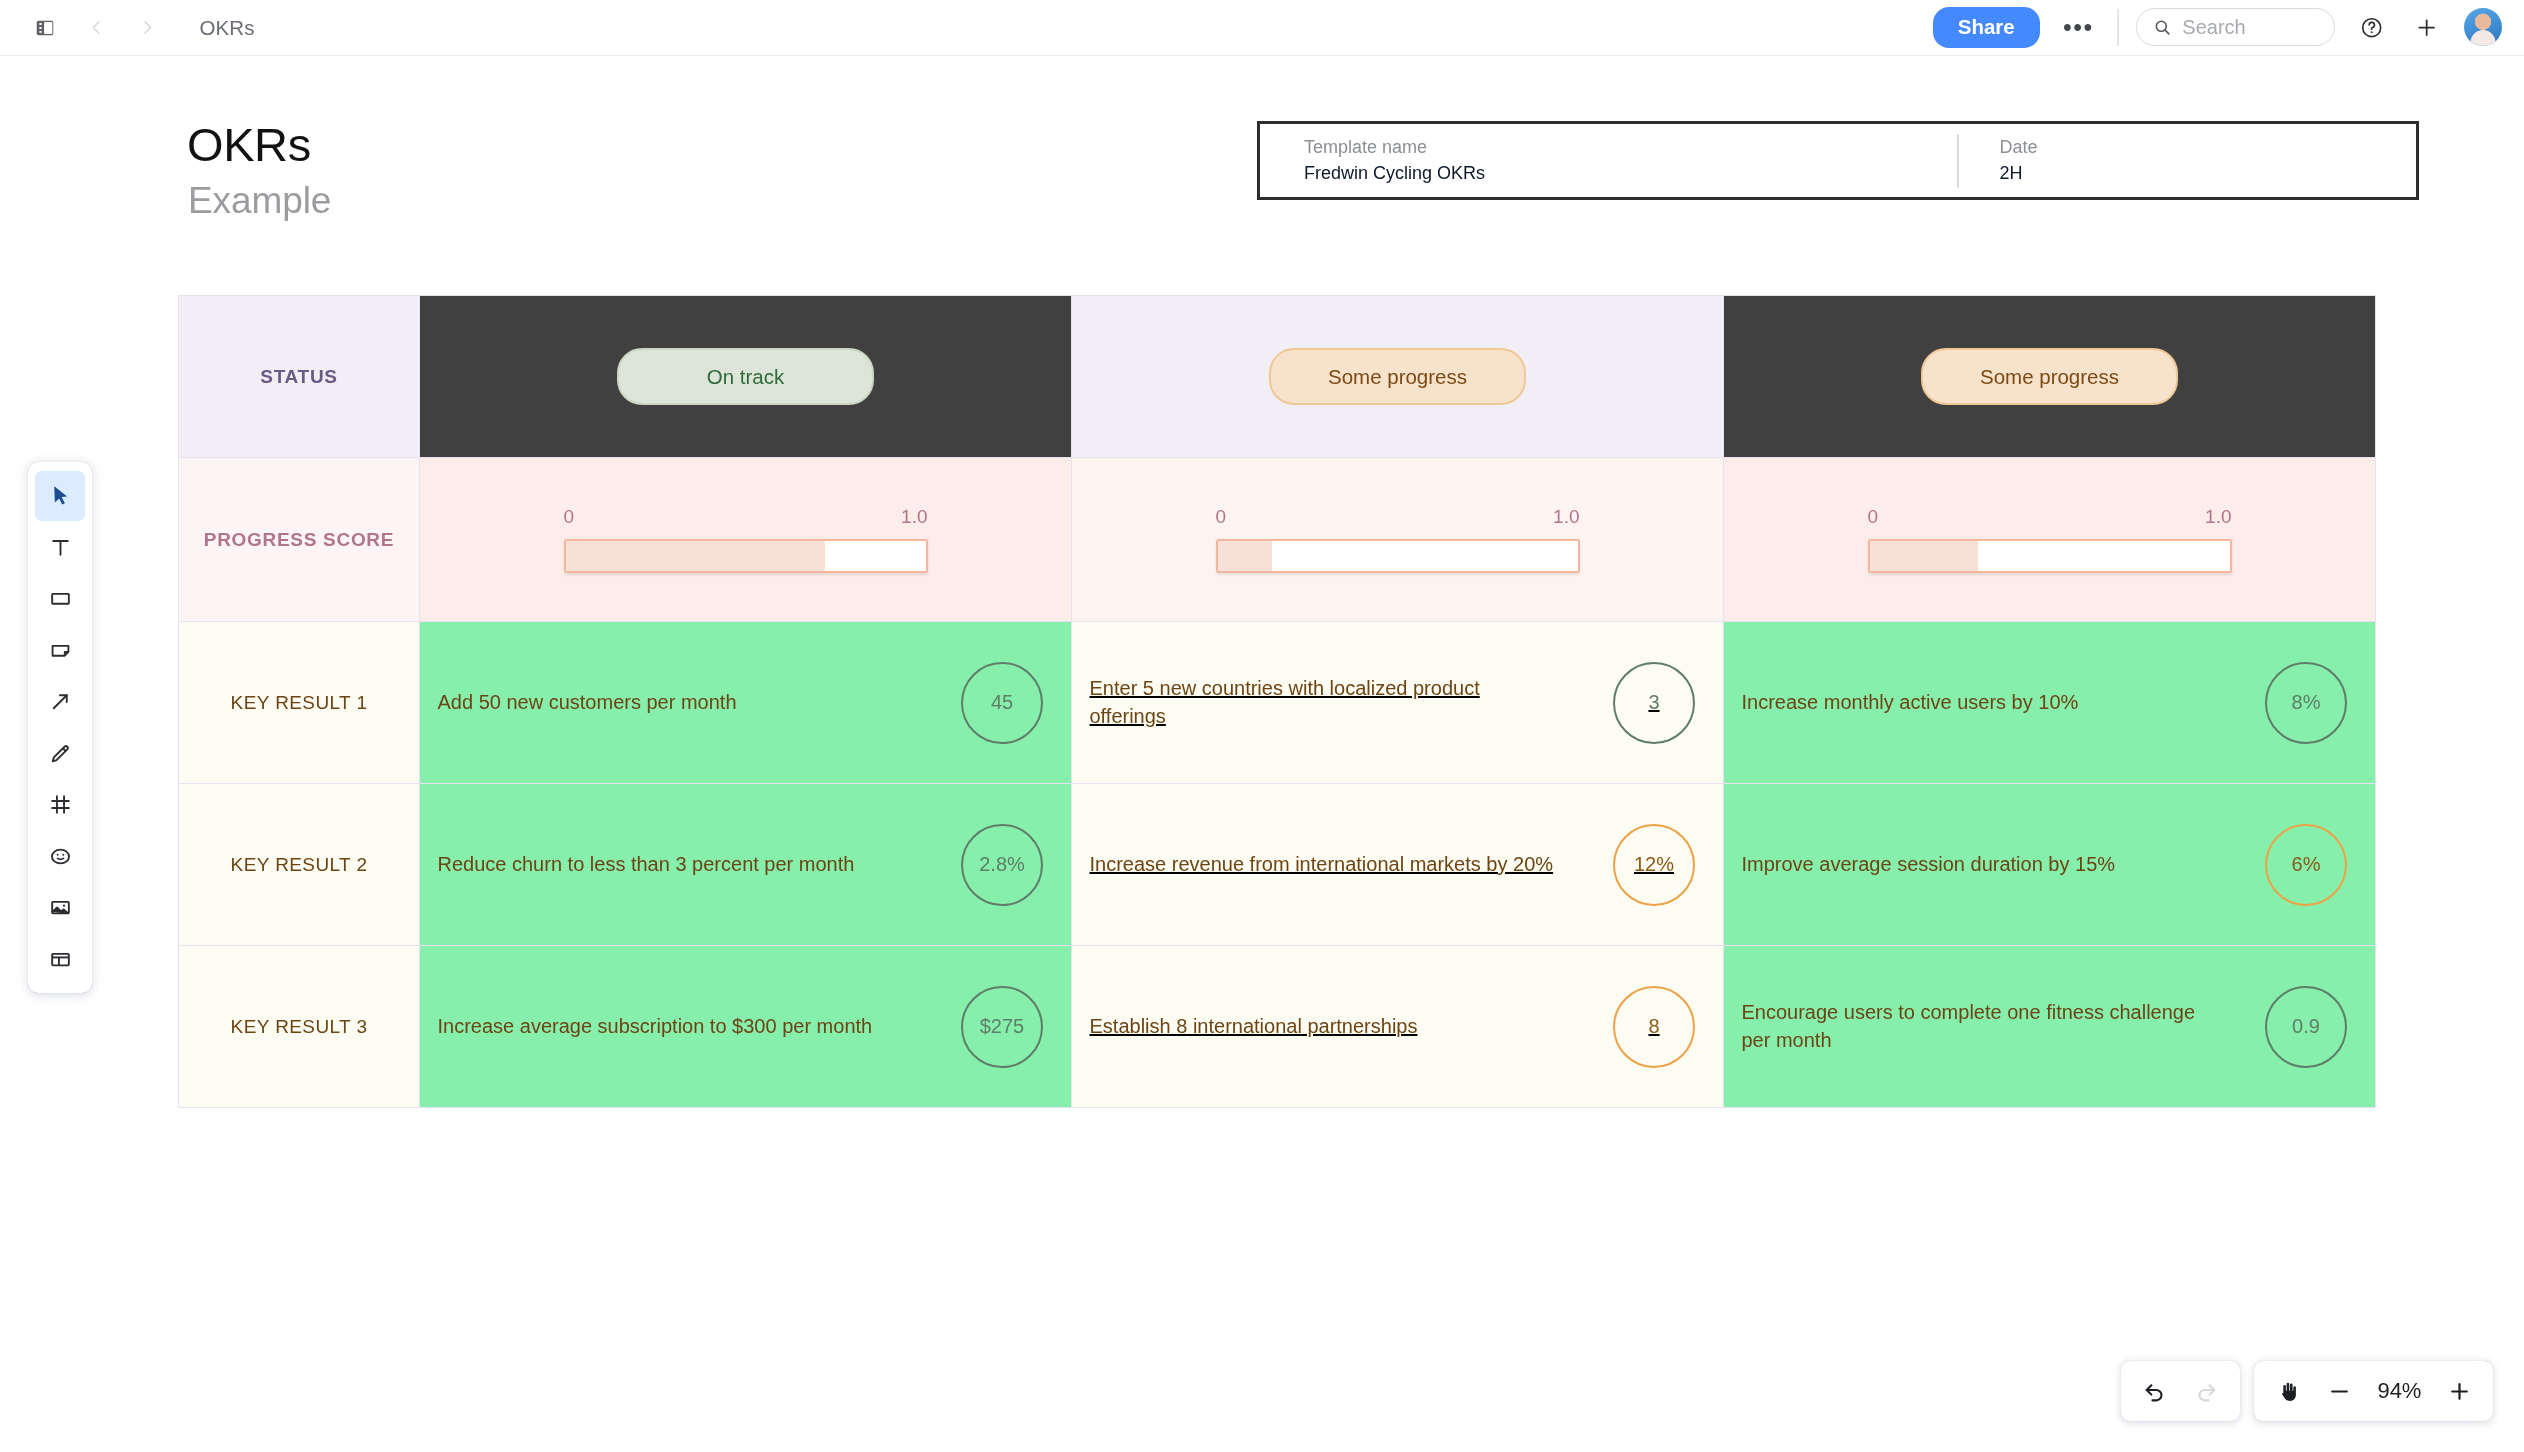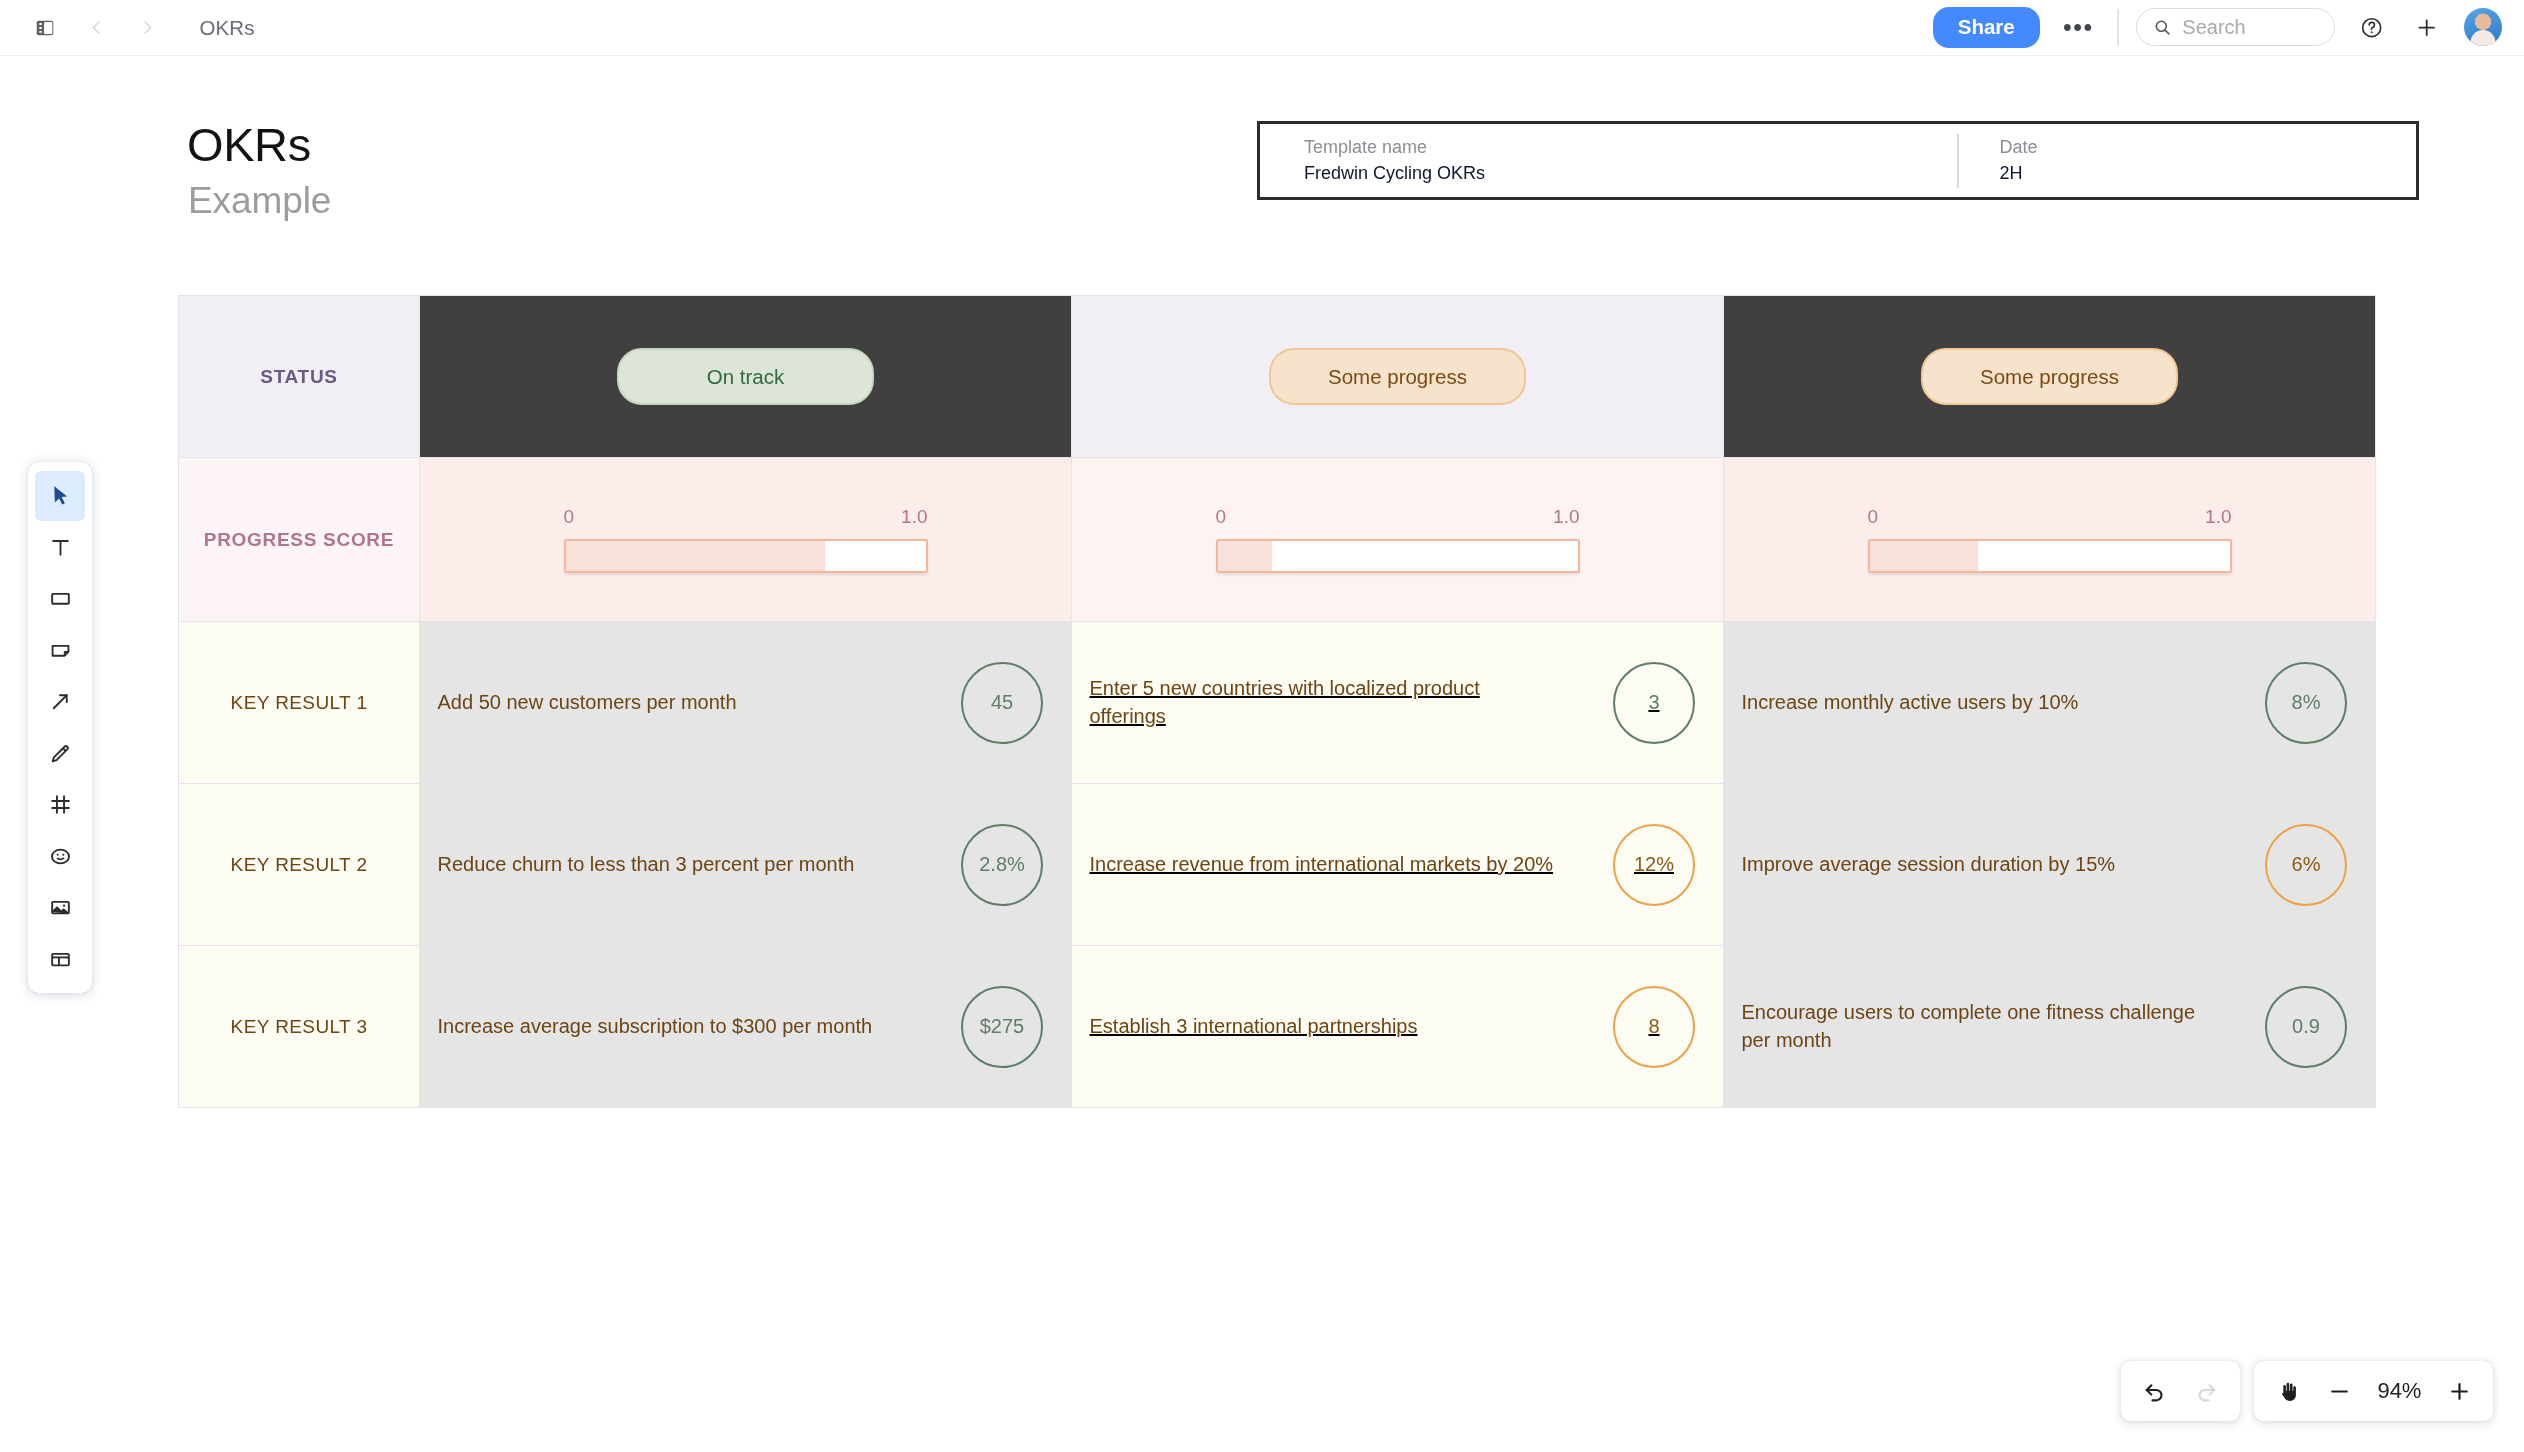--- a/index.html
+++ b/index.html
@@ -168,21 +168,21 @@
     border-radius: 2.9px;
     overflow: hidden;
     box-shadow: 0 1.5px 2.9px rgba(0,0,0,.09);
     cursor: pointer;
   }
   .prog-fill { height: 100%; background: #f9e0d8; }
 
   
   .row-kr td { height: 162px; }
   .cell-rowlabel-kr { background: #fdfcf2; text-align: center; }
-  .cell-kr-a { background: #e5e5e5; }
+  .cell-kr-a { background: #86efac; }
   .cell-kr-b { background: #fdfcf2; text-decoration: underline; }
   .lbl-kr {
     font-size: 19px; font-weight: 400; color: #6d4414; letter-spacing: 0.4px;
   }
   .kr-inner {
     display: flex; align-items: center; justify-content: space-between;
     padding: 0 28px 0 17.5px; gap: 13px; height: 100%;
   }
   .kr-text {
     font-size: 20px; color: #6d4414; line-height: 1.38; max-width: 468px;
@@ -448,21 +448,21 @@
       <tr class="row-kr">
         <td class="cell-rowlabel-kr"><span class="lbl-kr">KEY RESULT 3</span></td>
         <td class="cell-kr-a">
           <div class="kr-inner">
             <span class="kr-text">Increase average subscription to $300 per month</span>
             <span class="kr-circle green">$275</span>
           </div>
         </td>
         <td class="cell-kr-b">
           <div class="kr-inner">
-            <span class="kr-text">Establish 3 international partnerships</span>
+            <span class="kr-text">Establish 8 international partnerships</span>
             <span class="kr-circle amber">8</span>
           </div>
         </td>
         <td class="cell-kr-a">
           <div class="kr-inner">
             <span class="kr-text">Encourage users to complete one fitness challenge per month</span>
             <span class="kr-circle green">0.9</span>
           </div>
         </td>
       </tr>

